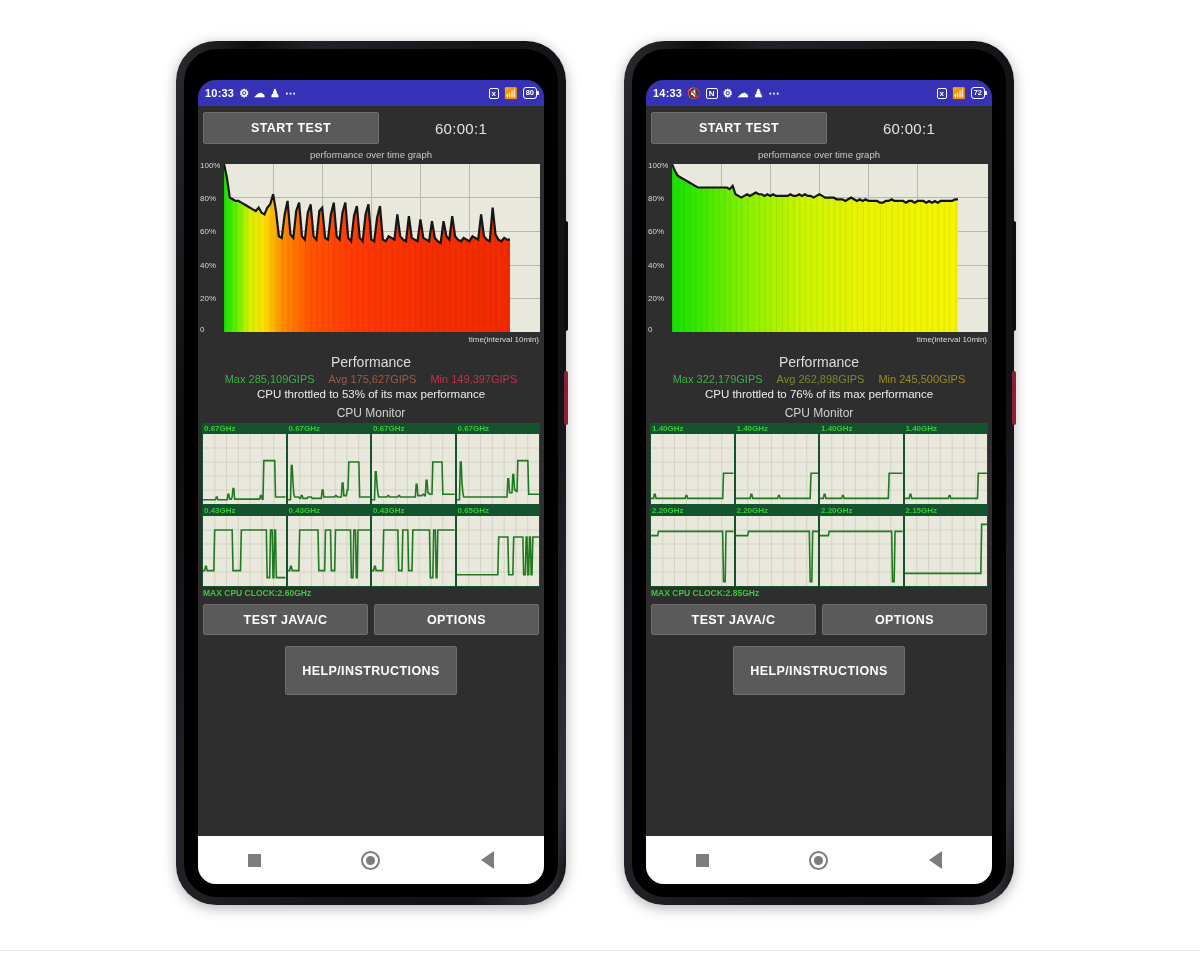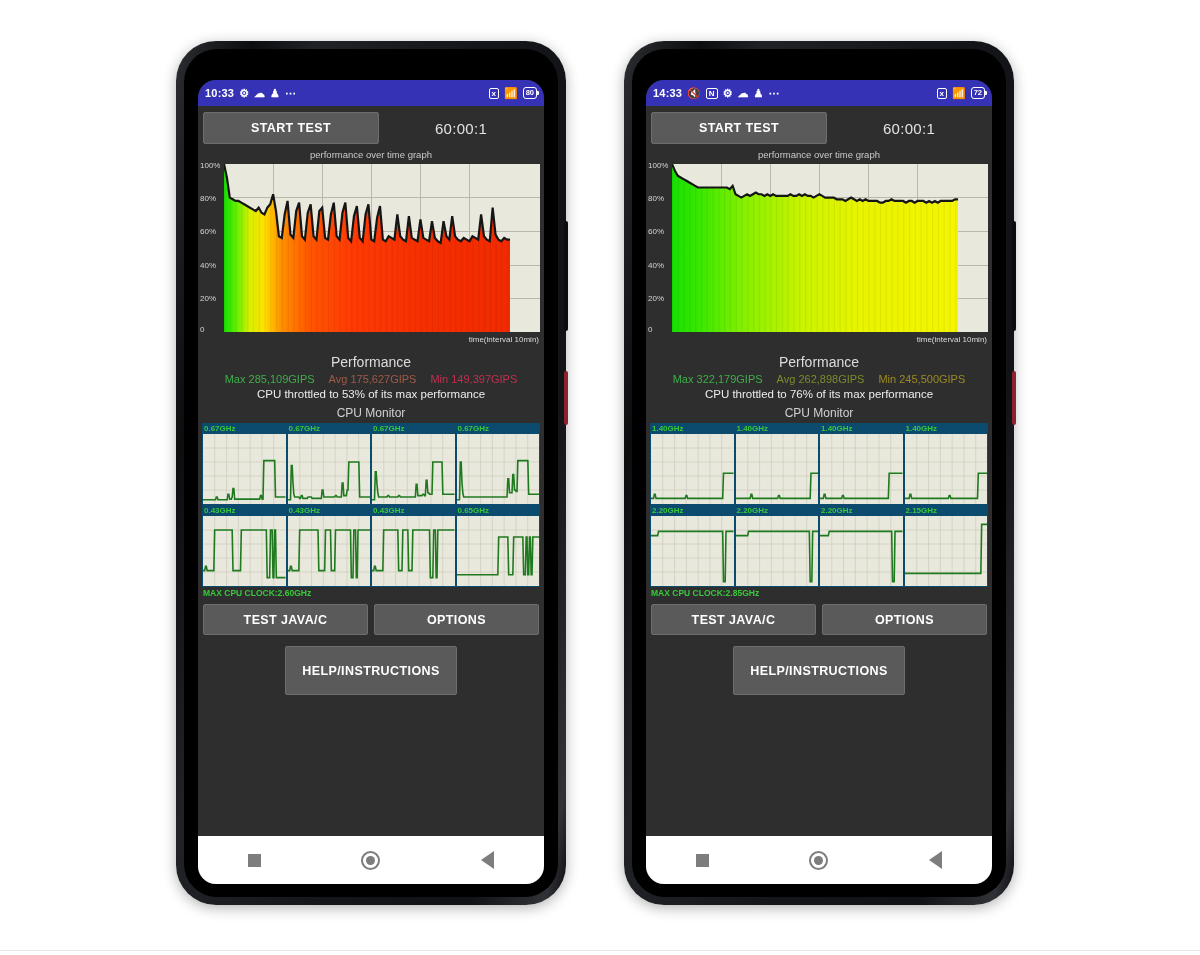--- a/index.html
+++ b/index.html
@@ -123,21 +123,21 @@
     display: flex; justify-content: center; gap: 14px;
     font-size: 11px; margin-top: 3px;
   }
   .perf-note {
     text-align: center; color: #ececec; font-size: 11.5px; margin-top: 3px;
   }
   .cpu-mon-title { text-align: center; color: #d0d0d0; font-size: 12px; margin-top: 6px; }
 
   
   .cpu-grid {
-    margin: 3px 4px 0 4px; background: #0c4a6e;
+    margin: 3px 4px 0 4px; background: #14532d;
     display: grid; grid-template-columns: repeat(4, 1fr);
     gap: 2px; padding: 1px;
   }
   .cpu-cell { position: relative; }
   .cpu-freq {
     color: #39c93a; font-size: 8px; font-weight: bold;
     line-height: 10px; padding-left: 1px;
   }
   .cpu-plot {
     height: 70px; background: #e9e8dc; position: relative; overflow: hidden;

